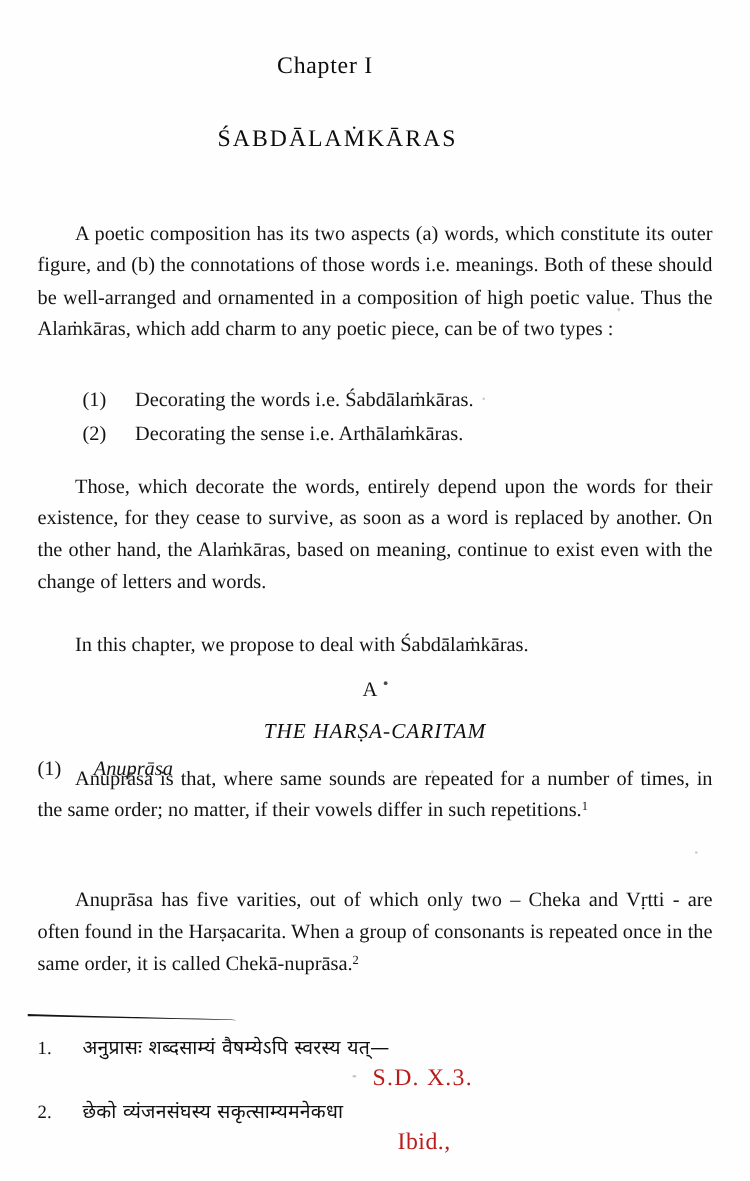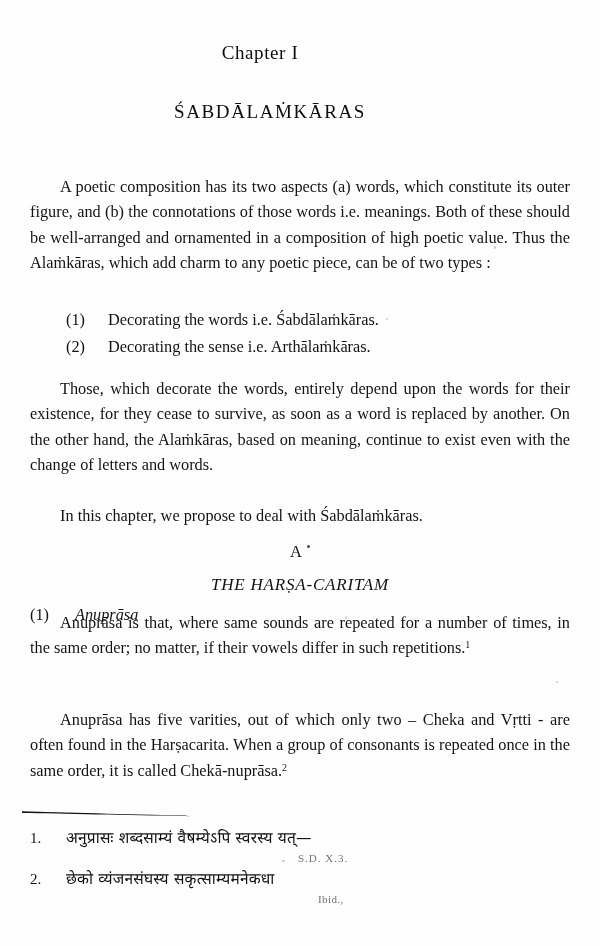--- a/index.html
+++ b/index.html
@@ -150,24 +150,24 @@
   .fn-num { width: 36px; flex: 0 0 36px; }
   .fn-deva {
     font-family: "DejaVu Sans", sans-serif;
     font-size: 15.5px;
     letter-spacing: 0.2px;
     color: #101010;
   }
   .fn-source {
     text-align: left;
     padding-left: 268px;
-    font-size: 11px;
+    font-size: 19px;
     letter-spacing: 1px;
     margin-top: 4px;
-    color: #737373;
+    color: #b91c1c;
   }
   .fn-source.ibid { padding-left: 288px; letter-spacing: 0.4px; }
 
   
   .speckle {
     position: absolute;
     background: #c8c8c8;
     border-radius: 50%;
     pointer-events: none;
   }

